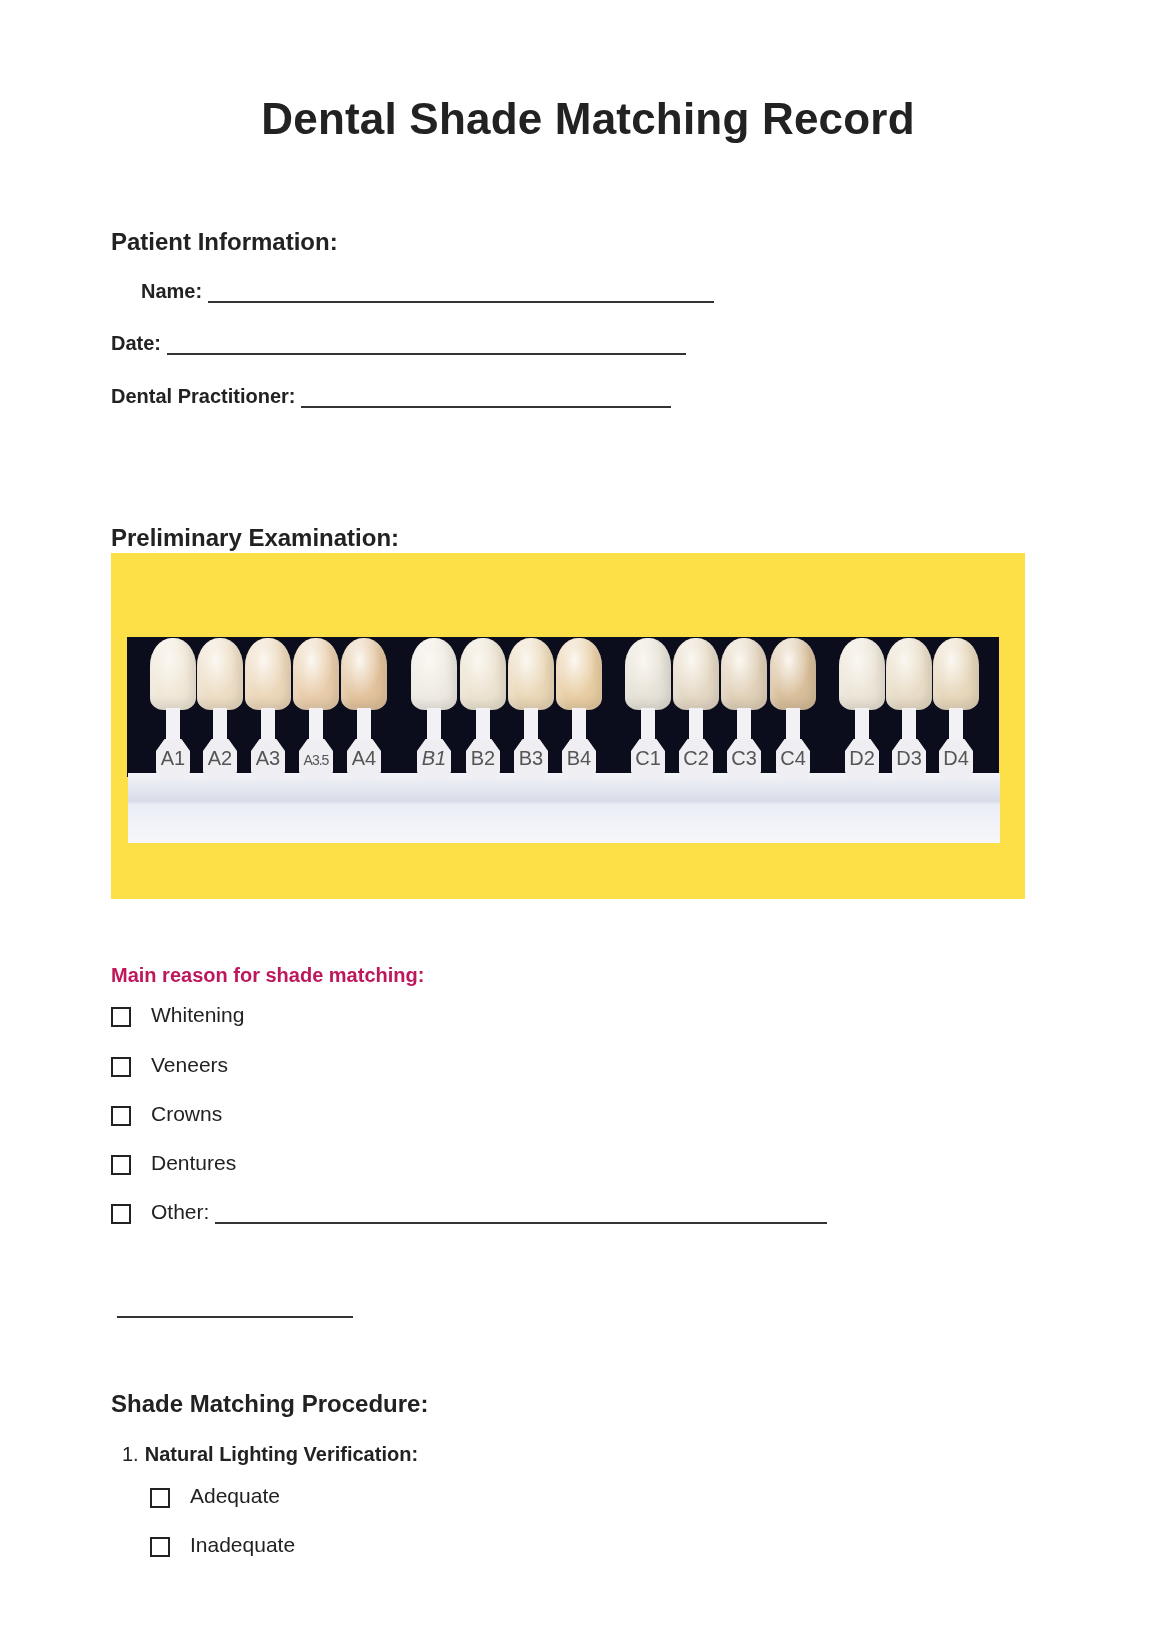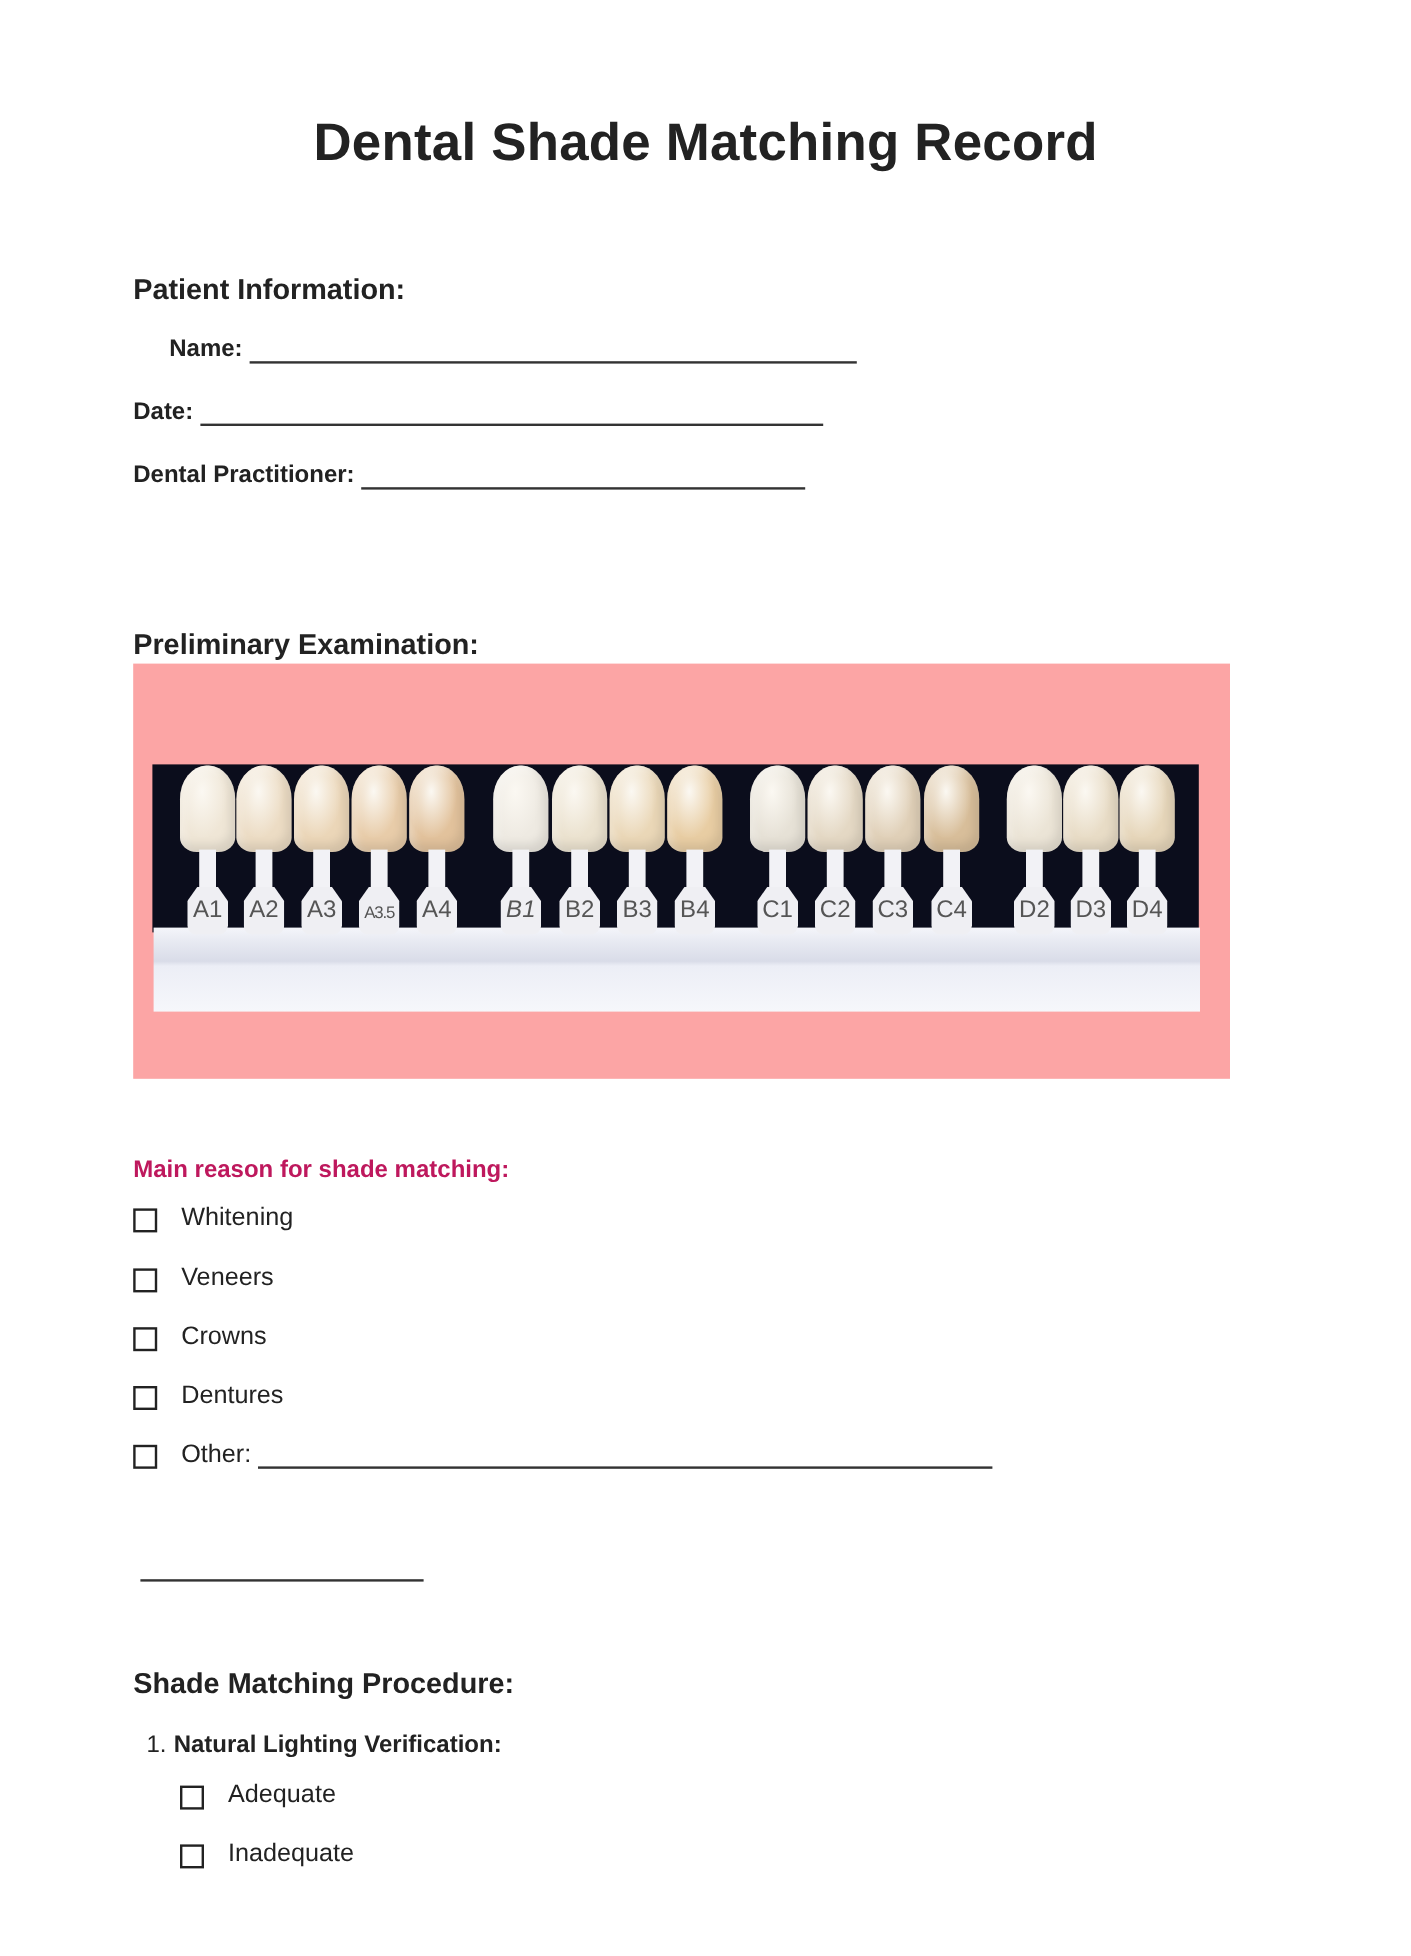--- a/index.html
+++ b/index.html
@@ -6,21 +6,21 @@
   body { width: 1176px; height: 1630px; position: relative; overflow: hidden;
          font-family: "Liberation Sans", sans-serif; color: #222222; }
   .abs { position: absolute; }
   .title { left: 0; width: 1176px; top: 94px; text-align: center;
            font-size: 44px; font-weight: bold; color: #222; letter-spacing: 0.2px; }
   .h2 { font-size: 24px; font-weight: bold; color: #222; left: 111px; }
   .field { left: 111px; font-size: 20px; font-weight: bold; color: #222; display: flex; align-items: flex-end; }
   .field .line { border-bottom: 2px solid #333; height: 20px; margin-left: 6px; }
   .sub { left: 111px; font-size: 20px; font-weight: bold; color: #be185d; }
 
-  .photo { left: 111px; top: 553px; width: 914px; height: 346px; background: #fca5a5; overflow: hidden; }
+  .photo { left: 111px; top: 553px; width: 914px; height: 346px; background: #fde047; overflow: hidden; }
   .panel { position: absolute; left: 16px; top: 84px; width: 872px; height: 140px; background: #0b0d1c; }
   .bar { position: absolute; left: 17px; top: 220px; width: 872px; height: 70px;
          background: linear-gradient(#f4f5fa 0px, #e9ebf3 10px, #d9dce8 28px, #eceef6 32px, #f6f7fb 70px); }
   .tab { position: absolute; width: 38px; top: 0; height: 158px; }
   .tooth { position: absolute; left: 0; top: 85px; width: 46px; height: 72px;
            border-radius: 22px 22px 14px 14px / 28px 28px 12px 12px; margin-left: -4px;
            box-shadow: inset -4px -6px 8px rgba(0,0,0,0.10), inset 4px 4px 8px rgba(255,255,255,0.35); }
   .stem { position: absolute; left: 12px; top: 155px; width: 14px; height: 40px; background: #f2f2f6; }
   .stem-base { position: absolute; left: 2px; top: 186px; width: 34px; height: 40px; background: #efeff3;
                border-radius: 6px 6px 8px 8px; clip-path: polygon(25% 0,75% 0,100% 30%,100% 100%,0 100%,0 30%); }

